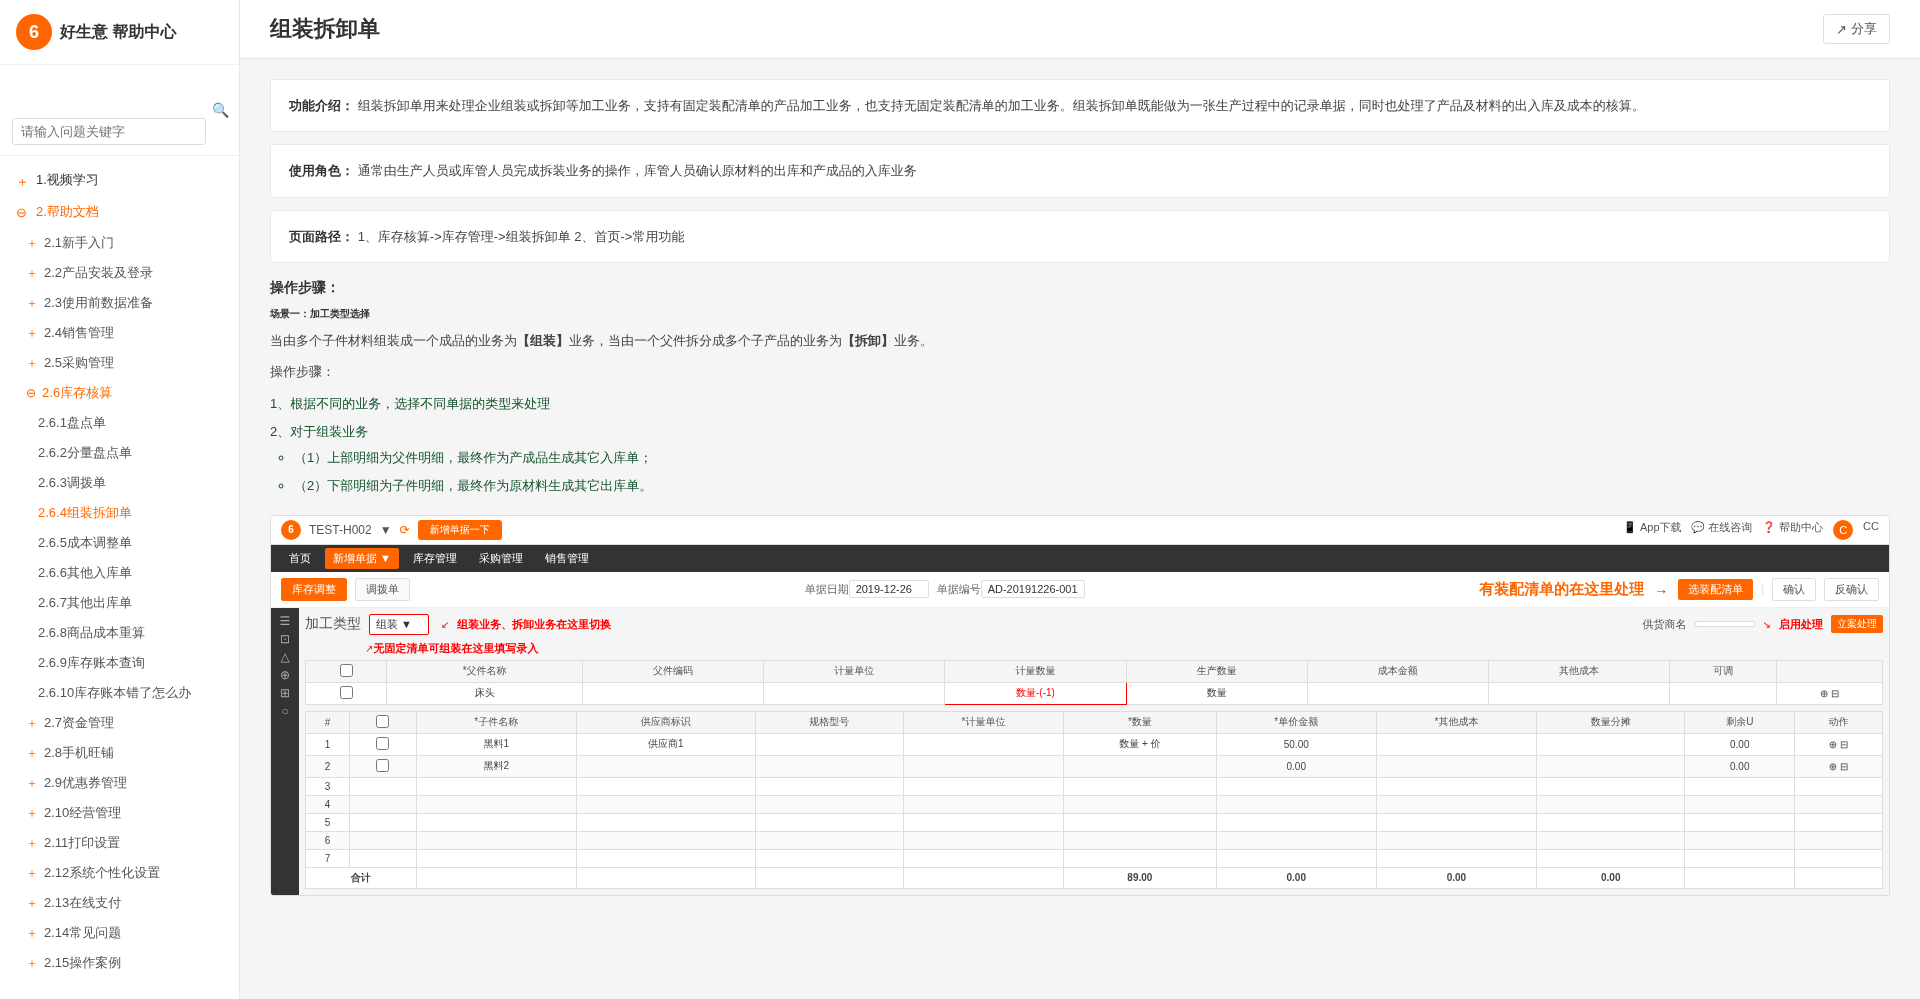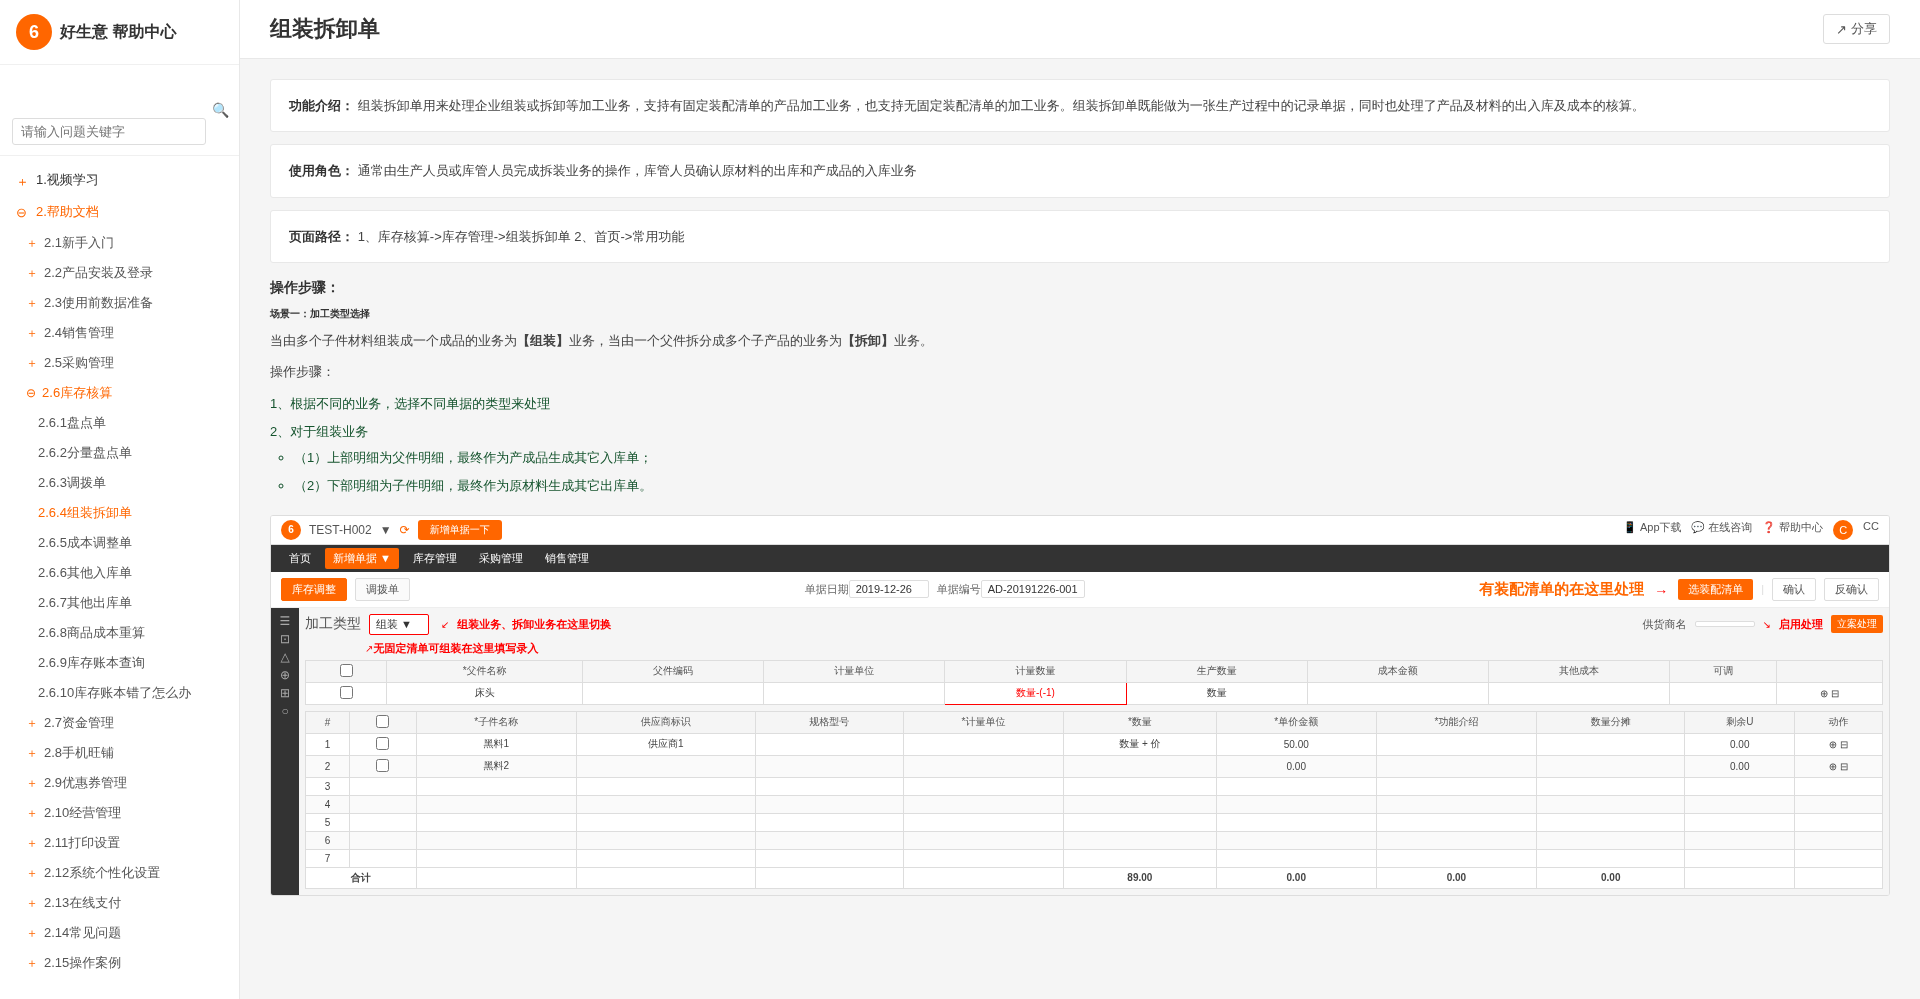--- a/index.html
+++ b/index.html
@@ -646,21 +646,21 @@
               <thead>
                 <tr>
                   <th>#</th>
                   <th><input type="checkbox" style=""></th>
                   <th>*子件名称</th>
                   <th>供应商标识</th>
                   <th>规格型号</th>
                   <th>*计量单位</th>
                   <th>*数量</th>
                   <th>*单价金额</th>
-                  <th>*功能介绍</th>
+                  <th>*其他成本</th>
                   <th>数量分摊</th>
                   <th>剩余U</th>
                   <th>动作</th>
                 </tr>
               </thead>
               <tbody>
                 <tr>
                   <td>1</td>
                   <td><input type="checkbox" style=""></td>
                   <td>黑料1</td>

